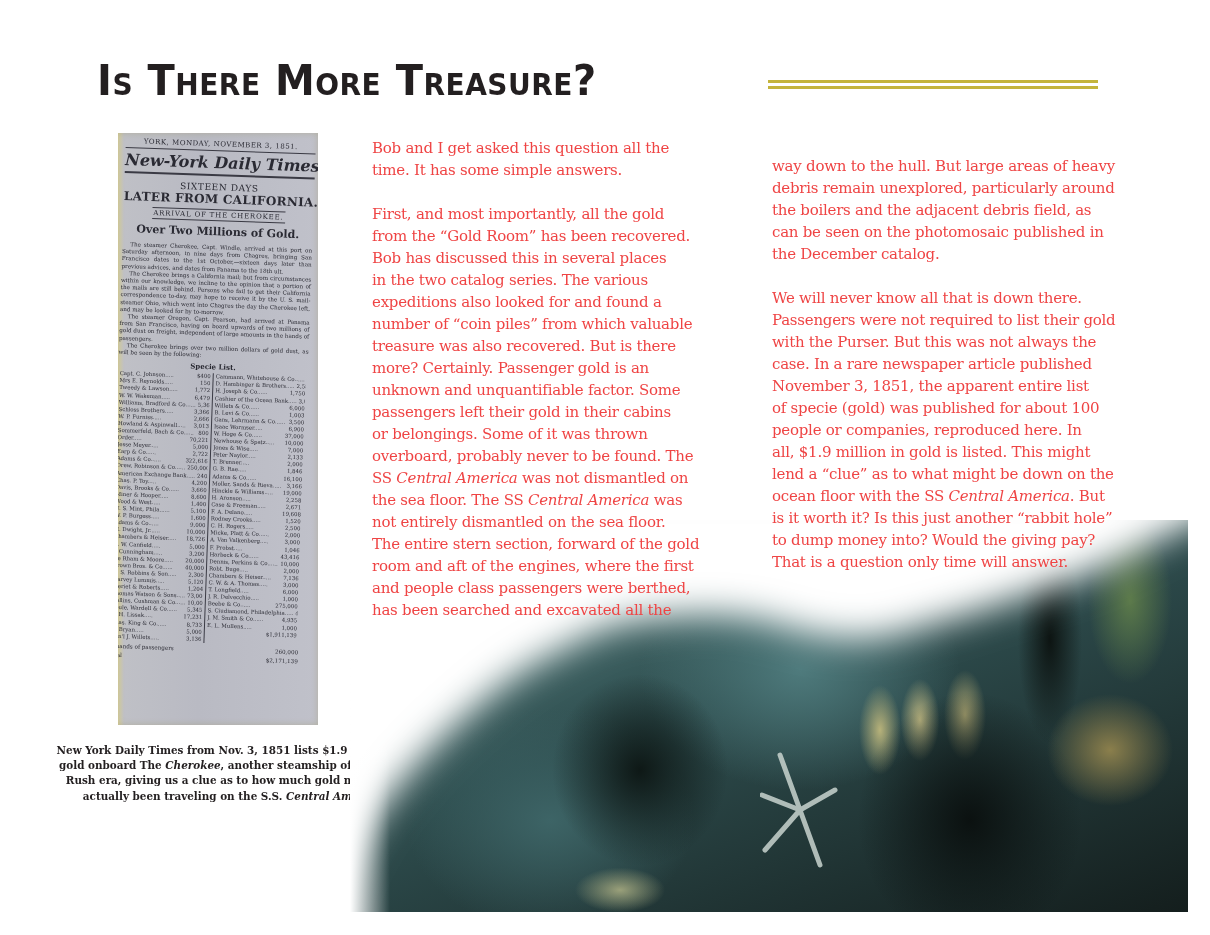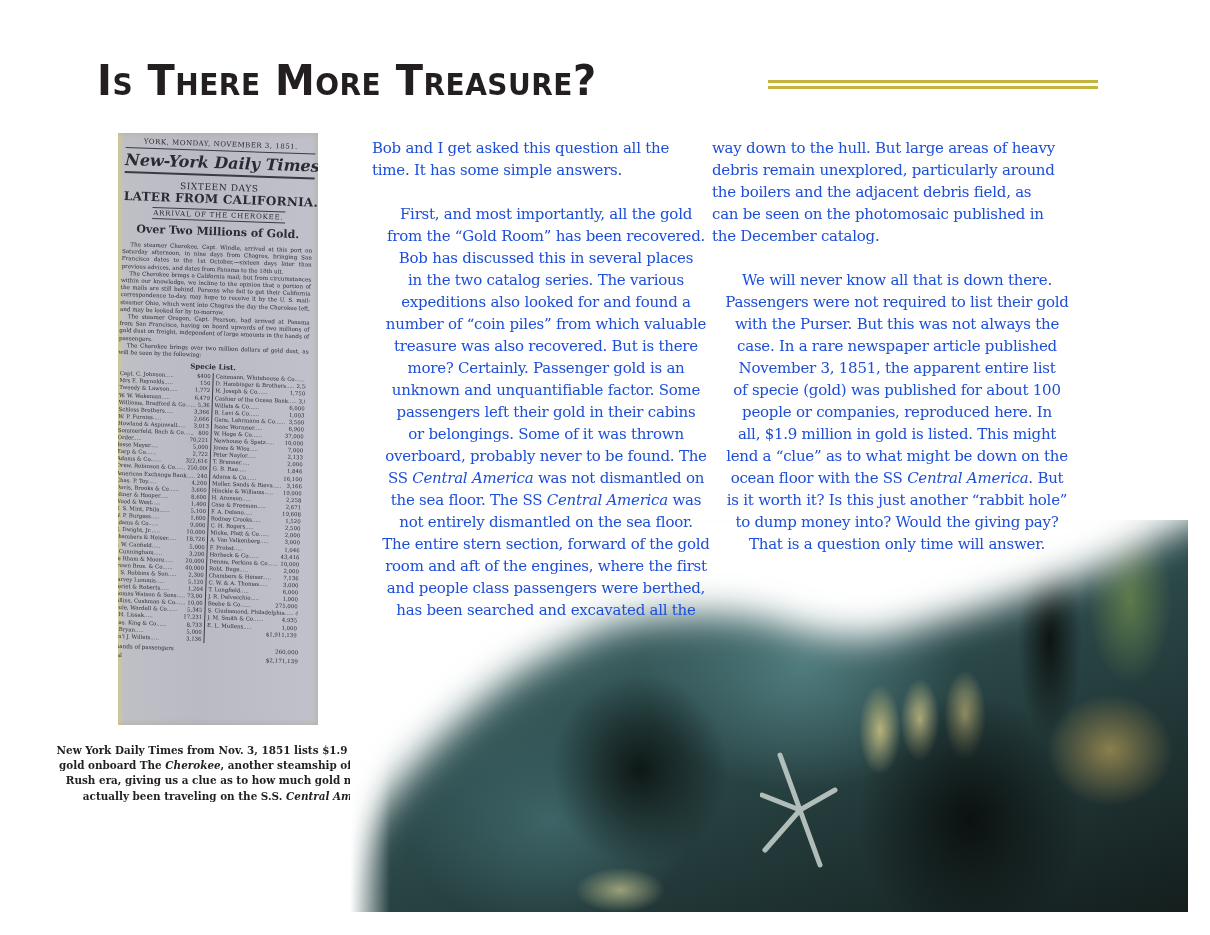--- a/index.html
+++ b/index.html
@@ -51,27 +51,27 @@
       position: absolute; left: 46px; top: 743px; width: 372px;
       font-family: "DejaVu Serif", "Liberation Serif", serif;
       font-size: 10.4px; line-height: 15.2px; font-weight: bold;
       text-align: center; color: #231f20;
     }
     .caption i { font-style: italic; }
 
     .col {
       position: absolute; top: 137px;
       font-family: "DejaVu Serif", "Liberation Serif", serif;
-      font-size: 15px; line-height: 22px; color: #1d4ed8;
+      font-size: 15px; line-height: 22px; color: #ef4444;
       letter-spacing: -0.25px;
     }
     .col.c1 { left: 372px; width: 348px; }
-    .col.c2 { left: 712px; width: 370px; }
+    .col.c2 { left: 772px; width: 370px; margin-top: 18px; }
     .col p { white-space: pre-line; }
-    .col p + p { margin-top: 22px; text-align: center; }
+    .col p + p { margin-top: 22px; }
     .col i { font-style: italic; }
 
     
     .photo {
       position: absolute; left: 350px; top: 520px; width: 838px; height: 392px;
       overflow: hidden;
     }
     .photo-bg {
       position: absolute; inset: 0;
       background:

